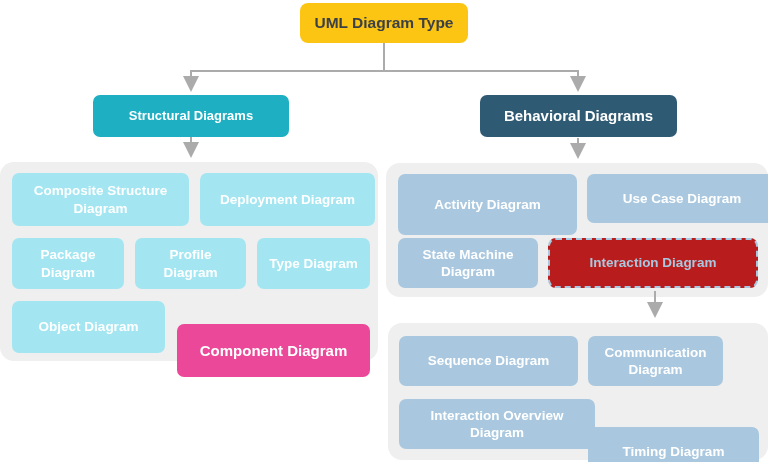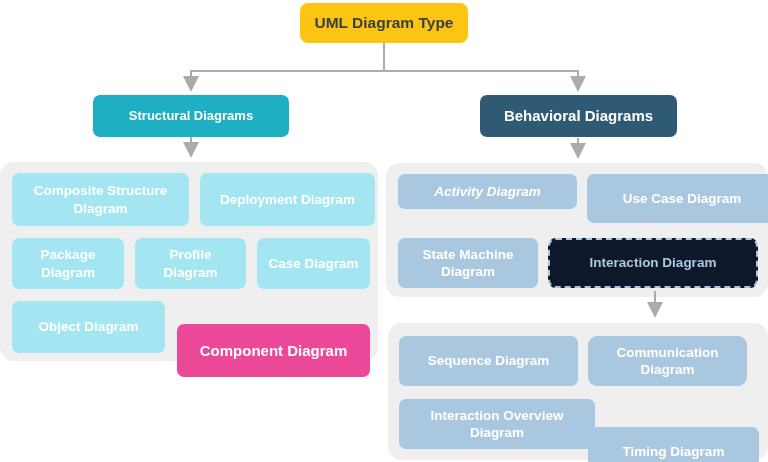--- a/index.html
+++ b/index.html
@@ -15,21 +15,21 @@
     text-align:center; font-weight:bold; color:#ffffff; line-height:1.28;
     border-radius:7px; box-sizing:border-box; padding:8px 10px;
   }
   .root-node   { background:#FDC513; color:#3A4046; font-size:15.5px; border-radius:8px; }
   .branch-structural { background:#1FAFC2; font-size:13px; }
   .branch-behavioral { background:#2E5A73; font-size:15px; }
   .item-cyan   { background:#A3E6F1; font-size:13.5px; }
   .item-teal   { background:#ec4899; font-size:15px;margin-top:24px; }
   .item-blue   { background:#A9C8DF; font-size:13.5px; }
   .item-dashed {
-    background:#0f172a; border:2px dashed #A9C8DF; color:#A9C8DF;
+    background:#b91c1c; border:2px dashed #A9C8DF; color:#A9C8DF;
     font-size:13.5px; border-radius:8px;
   }
   .connectors { position:absolute; left:0; top:0; pointer-events:none; }
 </style>
 </head>
 <body>
 
 <div class="canvas">
 
   <div class="panel" style="left:0px; top:162px; width:378px; height:199px;"></div>
@@ -52,27 +52,27 @@
 
   <div class="node root-node" style="left:300px; top:3px; width:168px; height:40px;">UML Diagram Type</div>
 
   <div class="node branch-structural" style="left:93px; top:95px; width:196px; height:42px;">Structural Diagrams</div>
   <div class="node branch-behavioral" style="left:480px; top:95px; width:197px; height:42px;">Behavioral Diagrams</div>
 
   <div class="node item-cyan" style="left:200px; top:173px; width:175px; height:53px;">Deployment Diagram</div>
   <div class="node item-cyan" style="left:12px; top:173px; width:177px; height:53px;">Composite Structure Diagram</div>
   <div class="node item-cyan" style="left:12px; top:238px; width:112px; height:51px;">Package Diagram</div>
   <div class="node item-cyan" style="left:135px; top:238px; width:111px; height:51px;">Profile Diagram</div>
-  <div class="node item-cyan" style="left:257px; top:238px; width:113px; height:51px;">Case Diagram</div>
+  <div class="node item-cyan" style="left:257px; top:238px; width:113px; height:51px;">Type Diagram</div>
   <div class="node item-cyan" style="left:12px; top:301px; width:153px; height:52px;">Object Diagram</div>
   <div class="node item-teal" style="left:177px; top:300px; width:193px; height:53px;">Component Diagram</div>
 
-  <div class="node item-blue" style="left:398px; top:174px; width:179px; height:35px;font-style:italic;">Activity Diagram</div>
+  <div class="node item-blue" style="left:398px; top:174px; width:179px; height:61px;">Activity Diagram</div>
   <div class="node item-blue" style="left:587px; top:174px; width:190px; height:49px;">Use Case Diagram</div>
   <div class="node item-blue" style="left:398px; top:238px; width:140px; height:50px; padding:2px 24px;">State Machine Diagram</div>
   <div class="node item-dashed" style="left:548px; top:238px; width:210px; height:50px;">Interaction Diagram</div>
 
   <div class="node item-blue" style="left:399px; top:336px; width:179px; height:50px;">Sequence Diagram</div>
-  <div class="node item-blue" style="left:588px; top:336px; width:159px; height:50px; padding:2px 38px;border-radius:9px;">Communication Diagram</div>
+  <div class="node item-blue" style="left:588px; top:336px; width:135px; height:50px; padding:2px 38px;">Communication Diagram</div>
   <div class="node item-blue" style="left:399px; top:399px; width:196px; height:50px; padding:2px 22px;">Interaction Overview Diagram</div>
   <div class="node item-blue" style="left:588px; top:399px; width:171px; height:50px;margin-top:28px;">Timing Diagram</div>
 
 </div>
 
 </body></html>

